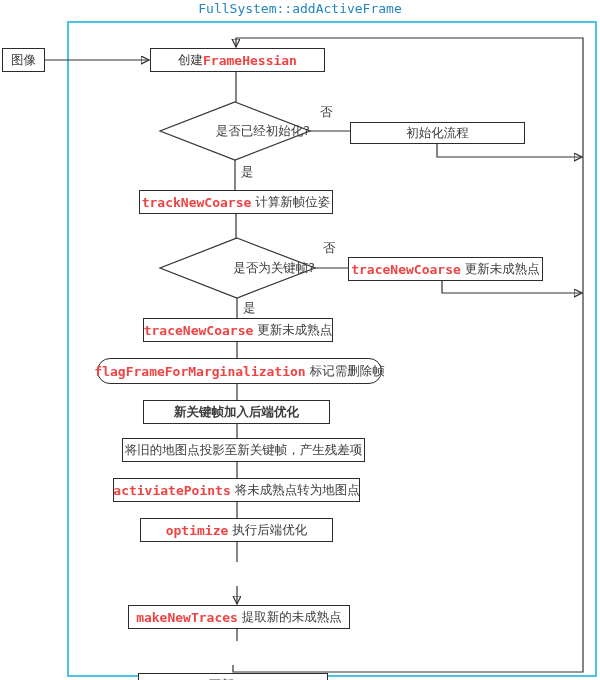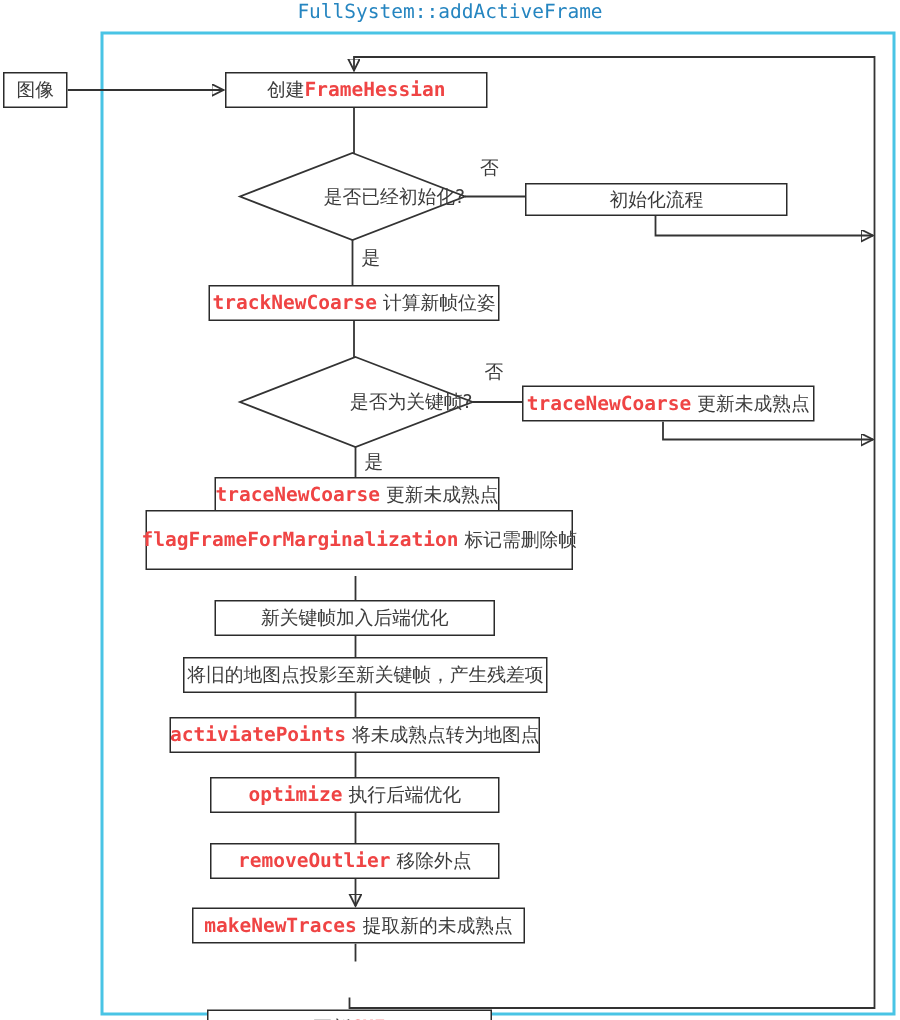--- a/index.html
+++ b/index.html
@@ -96,43 +96,40 @@
   <div class="branch" style="left:243px;top:300px;">是</div>
 
   <div class="box" style="left:348px;top:257px;width:195px;height:24px;">
     <span class="code">traceNewCoarse</span><span class="cn"> 更新未成熟点</span>
   </div>
 
   <div class="box" style="left:143px;top:318px;width:190px;height:24px;">
     <span class="code">traceNewCoarse</span><span class="cn"> 更新未成熟点</span>
   </div>
 
-  <div class="box" style="left:97px;top:340px;width:285px;height:40px;">
+  <div class="box" style="left:97px;top:358px;width:285px;height:26px;border-radius:13px;">
     <span class="code">flagFrameForMarginalization</span><span class="cn"> 标记需删除帧</span>
   </div>
 
-  <div class="box" style="left:143px;top:400px;width:187px;height:24px;">
+  <div class="box" style="left:143px;top:400px;width:187px;height:24px;font-weight:bold;">
     <span class="cn">新关键帧加入后端优化</span>
   </div>
 
   <div class="box" style="left:122px;top:438px;width:243px;height:24px;">
     <span class="cn">将旧的地图点投影至新关键帧，产生残差项</span>
   </div>
 
   <div class="box" style="left:113px;top:478px;width:247px;height:24px;">
     <span class="code">activiatePoints</span><span class="cn"> 将未成熟点转为地图点</span>
   </div>
 
   <div class="box" style="left:140px;top:518px;width:193px;height:24px;">
     <span class="code">optimize</span><span class="cn"> 执行后端优化</span>
   </div>
 
-  <div class="box" style="left:140px;top:562px;width:193px;height:24px;">
-    <span class="code">removeOutlier</span><span class="cn"> 移除外点</span>
-  </div>
 
   <div class="box" style="left:128px;top:605px;width:222px;height:24px;align-items:center;">
     <span class="code">makeNewTraces</span><span class="cn"> 提取新的未成熟点</span>
   </div>
 
   <div class="box" style="left:138px;top:673px;width:190px;height:24px;">
     <span class="cn">更新</span><span class="code">GUI</span>
   </div>
 
 </div>

